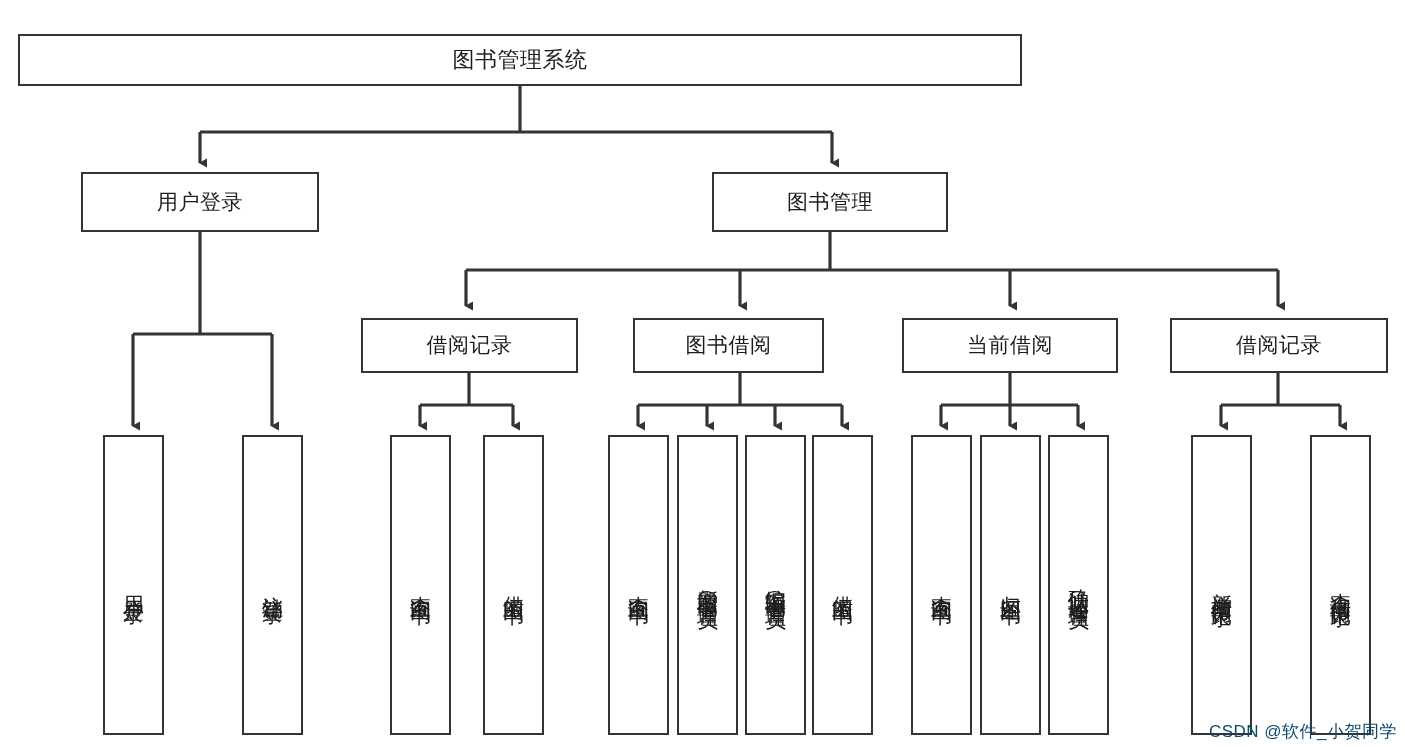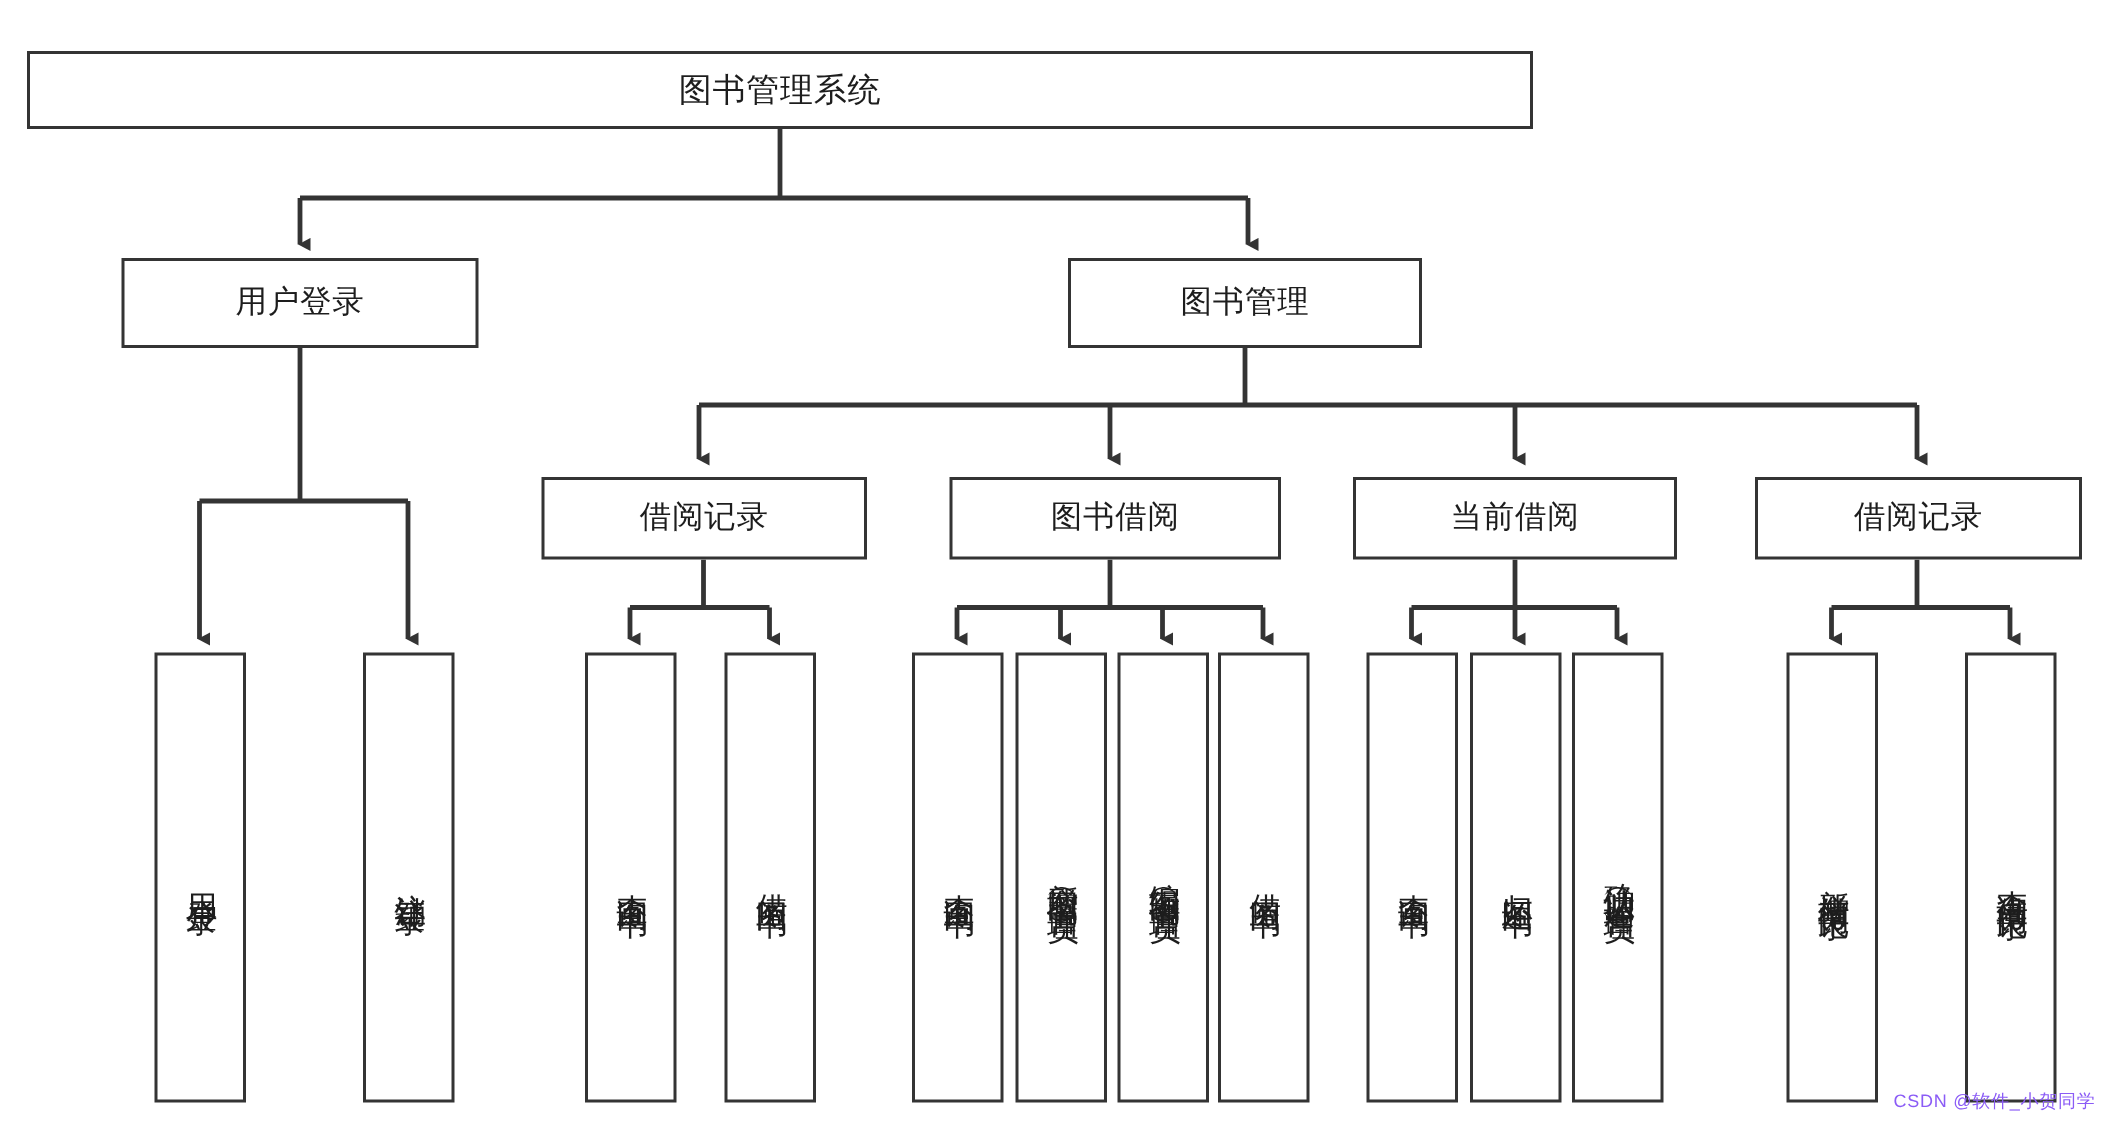--- a/index.html
+++ b/index.html
@@ -63,22 +63,22 @@
     font-size: 21px;
     line-height: 1.05;
     letter-spacing: 3px;
     white-space: nowrap;
   }
   
   #watermark {
     position: absolute;
     right: 8px;
     bottom: 4px;
-    font-size: 12px;
-    color: #8b5cf6;
+    font-size: 17px;
+    color: #0c4a6e;
     letter-spacing: 0.5px;
     white-space: nowrap;
     user-select: none;
   }
 </style>
 </head>
 <body>
 
 <div id="canvas">
 
@@ -142,21 +142,21 @@
   </div>
 
   <div class="node horiz" id="node-book-manage" style="left:712px; top:172px; width:236px; height:60px;justify-content:center;">
     <span class="node-label">图书管理</span>
   </div>
 
   <div class="node horiz" id="node-new-book-rec" style="left:361px; top:318px; width:217px; height:55px;">
     <span class="node-label">借阅记录</span>
   </div>
 
-  <div class="node horiz" id="node-book-borrow" style="left:633px; top:318px; width:221px; height:55px;">
+  <div class="node horiz" id="node-book-borrow" style="left:633px; top:318px; width:191px; height:55px;">
     <span class="node-label">图书借阅</span>
   </div>
 
   <div class="node horiz" id="node-borrow-record" style="left:1170px; top:318px; width:218px; height:55px;">
     <span class="node-label">借阅记录</span>
   </div>
 
   <div class="node horiz" id="node-current-borrow" style="left:902px; top:318px; width:216px; height:55px;">
     <span class="node-label">当前借阅</span>
   </div>

